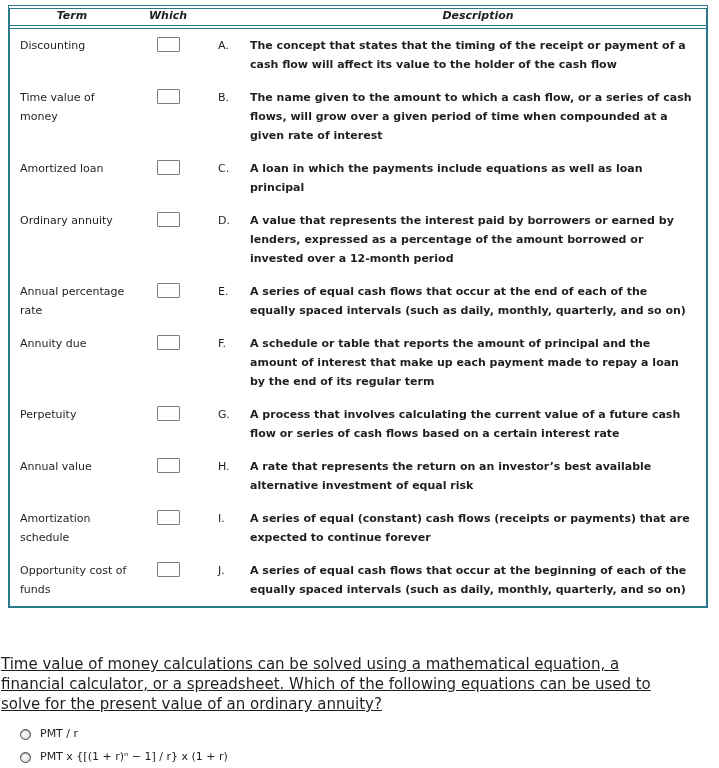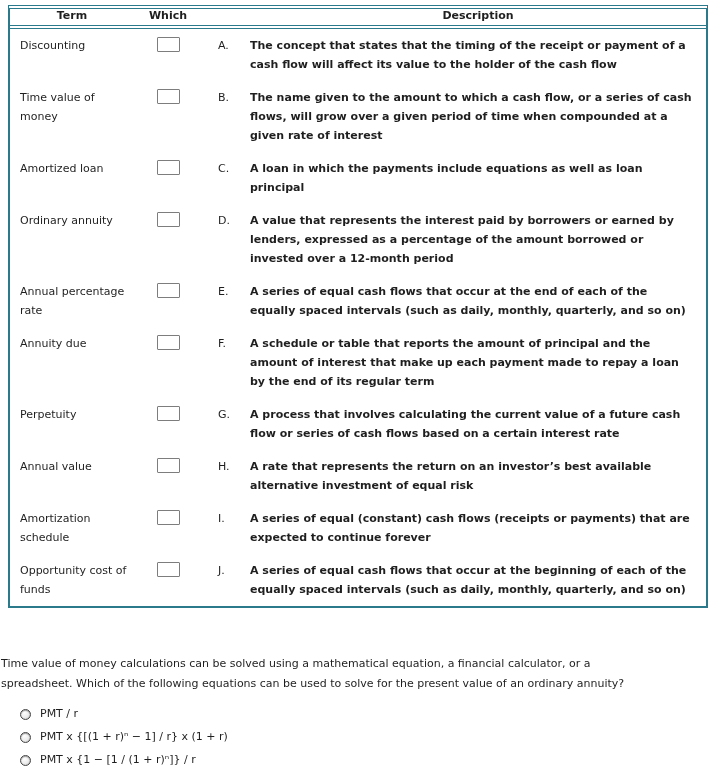--- a/index.html
+++ b/index.html
@@ -26,20 +26,21 @@
     border-top: 4px double #2a7a8c;
     background: #ffffff;
   }
   .trow, .thead {
     display: grid;
     grid-template-columns: 124px 68px 48px 1fr;
     align-items: start;
   }
   .thead {
     border-bottom: 4px double #2a7a8c;
+    font-style: italic;
   }
   .thead .hcell {
     font-size: 11px;
     font-weight: bold;
     text-align: center;
     padding: 1px 0 3px 0;
     line-height: 12px;
     overflow: hidden;
   }
   .trow {
@@ -72,23 +73,24 @@
   .cell.letter {
     padding-left: 16px;
   }
   .cell.desc {
     padding-right: 10px;
     font-weight: bold;
   }
   
   .question {
     margin: 46px 10px 0 1px;
-    font-size: 11px;
+    font-size: 15px;
     line-height: 20px;
     max-width: 650px;
+    text-decoration: underline;
   }
   .options {
     margin: 12px 0 0 20px;
   }
   .option {
     display: flex;
     align-items: center;
     margin-bottom: 7px;
     cursor: default;
   }

